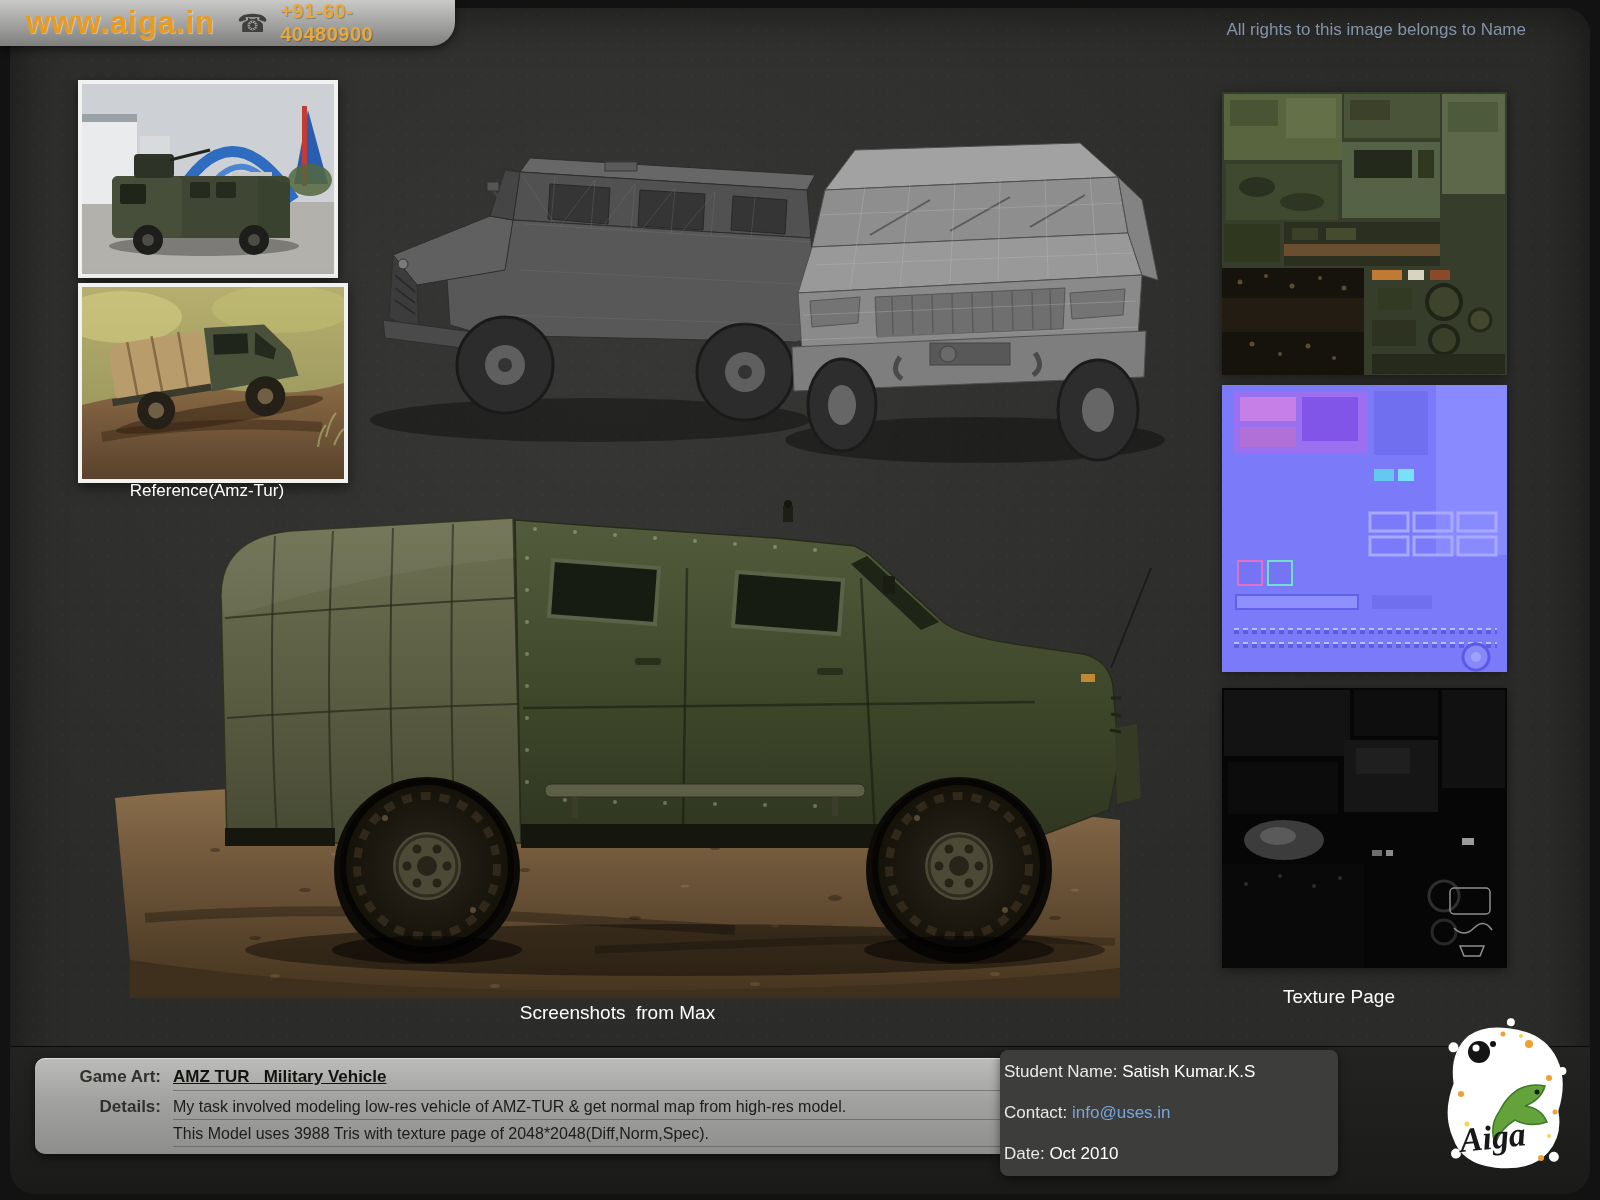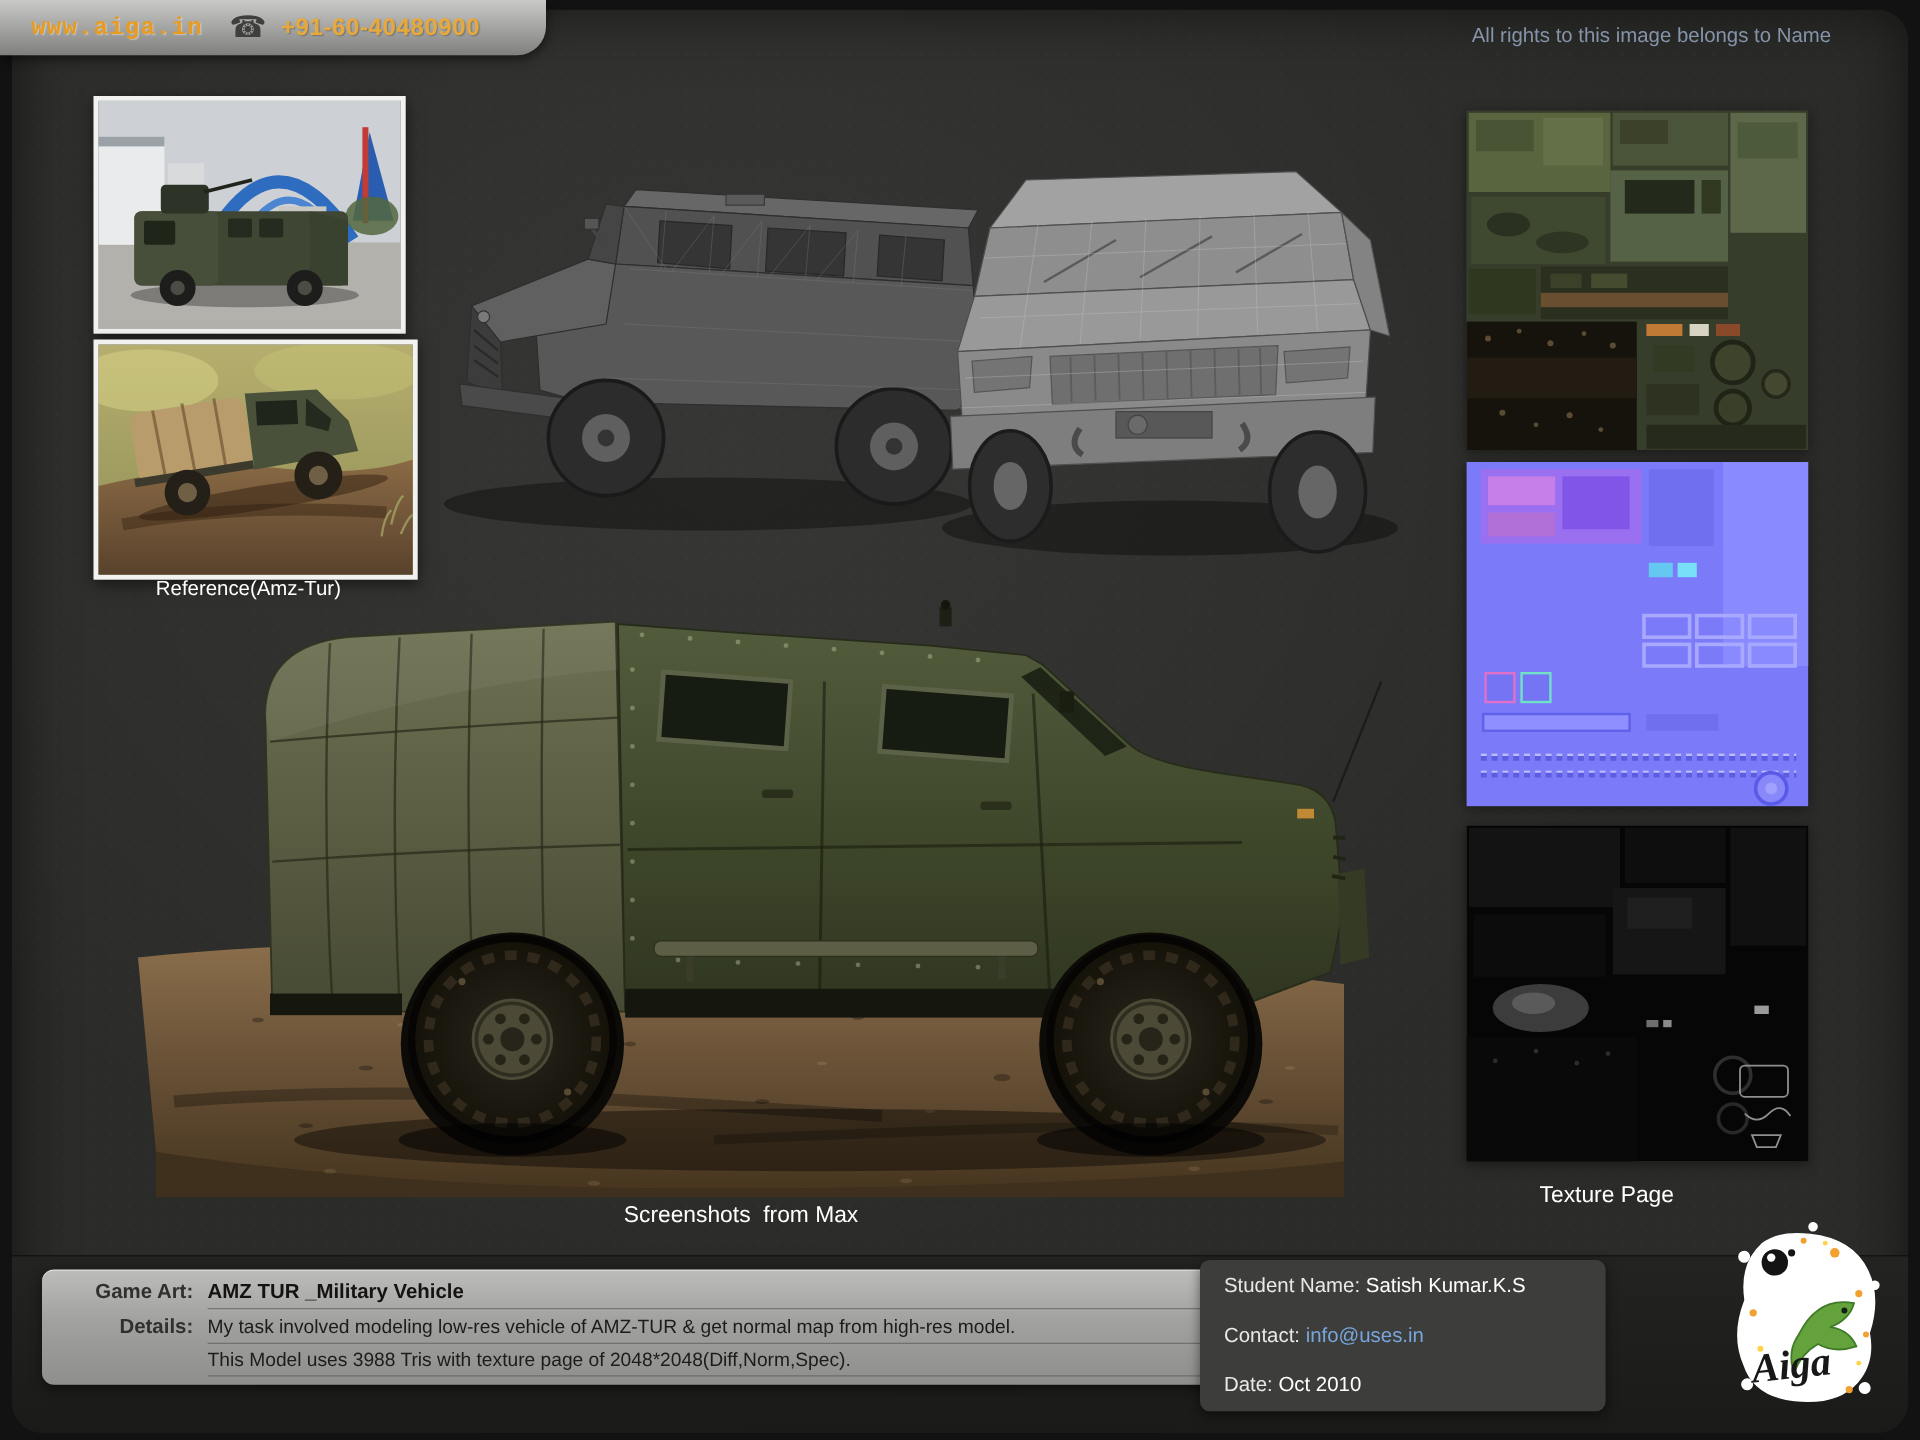--- a/index.html
+++ b/index.html
@@ -13,21 +13,21 @@
       radial-gradient(rgba(255,255,255,0.02) 1px, transparent 1.4px);
     background-size:auto, 15px 15px;
     box-shadow: inset 0 0 50px rgba(0,0,0,0.55); }
   .footer-strip { position:absolute; left:10px; top:1046px; width:1580px; height:148px;
     border-radius:0 0 26px 26px; background:linear-gradient(#232321,#1a1a18);
     border-top:1px solid rgba(0,0,0,0.6); }
   .header-tab { position:absolute; left:0; top:0; width:455px; height:46px;
     border-radius:0 0 24px 0; background:linear-gradient(180deg,#c9c9c7,#9d9d9b 60%,#7f7f7d);
     box-shadow:0 3px 10px rgba(0,0,0,0.55);
     display:flex; align-items:center; padding:0 18px 0 26px; z-index:5; }
-  .site-url { font-family:Liberation Mono, monospace; font-size:20px; font-weight:bold;
+  .site-url { font-family:Liberation Sans, sans-serif; font-size:31px; font-weight:bold;
     color:#e89b1e; text-shadow:1px 1px 1px rgba(255,255,255,0.4); letter-spacing:1px; }
   .phone-icon { font-size:25px; color:#3f3f3d; margin-left:22px; margin-right:12px; }
   .phone-number { font-size:20px; font-weight:bold; color:#e8a93a; letter-spacing:0.5px;
     text-shadow:1px 1px 1px rgba(0,0,0,0.25); }
   .rights { position:absolute; top:20px; right:74px; font-size:17px; color:#8494a9; z-index:5; }
   .photo { position:absolute; border:4px solid #f2f2f0; box-shadow:0 4px 12px rgba(0,0,0,0.55); background:#888; line-height:0; }
   .photo1 { left:78px; top:80px; }
   .photo2 { left:78px; top:283px; }
   .caption { position:absolute; color:#ffffff; text-align:center; }
   .caption-reference { left:76px; top:481px; width:262px; font-size:17px; }
@@ -39,24 +39,24 @@
   .tex-diffuse { top:92px; }
   .tex-normal { top:385px; }
   .tex-spec { top:688px; }
   .info-left { position:absolute; left:35px; top:1058px; width:1003px; height:96px; border-radius:10px;
     background:linear-gradient(180deg,#bcbcba,#a1a19f 45%,#8e8e8c);
     box-shadow:inset 0 1px 0 rgba(255,255,255,0.5), 0 3px 10px rgba(0,0,0,0.5);
     padding:9px 16px 7px 10px; display:flex; flex-direction:column; justify-content:space-between; z-index:4; }
   .info-row { display:flex; align-items:baseline; }
   .info-label { width:128px; text-align:right; padding-right:12px; font-weight:bold; font-size:17px; color:#30302d; flex:none; }
   .info-value { flex:1; font-size:16px; color:#1d1c1a; border-bottom:1px solid rgba(80,80,78,0.55); padding-bottom:3px; }
-  .info-value.title { font-weight:bold; font-size:17px; color:#141310; }
+  .info-value.title { font-weight:bold; font-size:17px; color:#141310;text-decoration:underline; }
   .info-right { position:absolute; left:1000px; top:1050px; width:338px; height:126px; border-radius:8px;
     background:#3d3d3b; box-shadow:0 3px 10px rgba(0,0,0,0.5);
-    padding:12px 20px; display:flex; flex-direction:column; justify-content:space-between; z-index:4;gap:21px; }
+    padding:12px 4px; display:flex; flex-direction:column; justify-content:space-between; z-index:4;gap:21px; }
   .sr { font-size:17px; color:#e9e9e7; white-space:nowrap; }
   .sr .val { color:#ffffff; }
   .sr .link { color:#78a6dc; cursor:pointer; }
   .logo-wrap { position:absolute; left:1437px; top:1016px; z-index:6; line-height:0; }
 </style>
 </head>
 <body>
 
 <div class="page">
   <div class="panel"></div>

